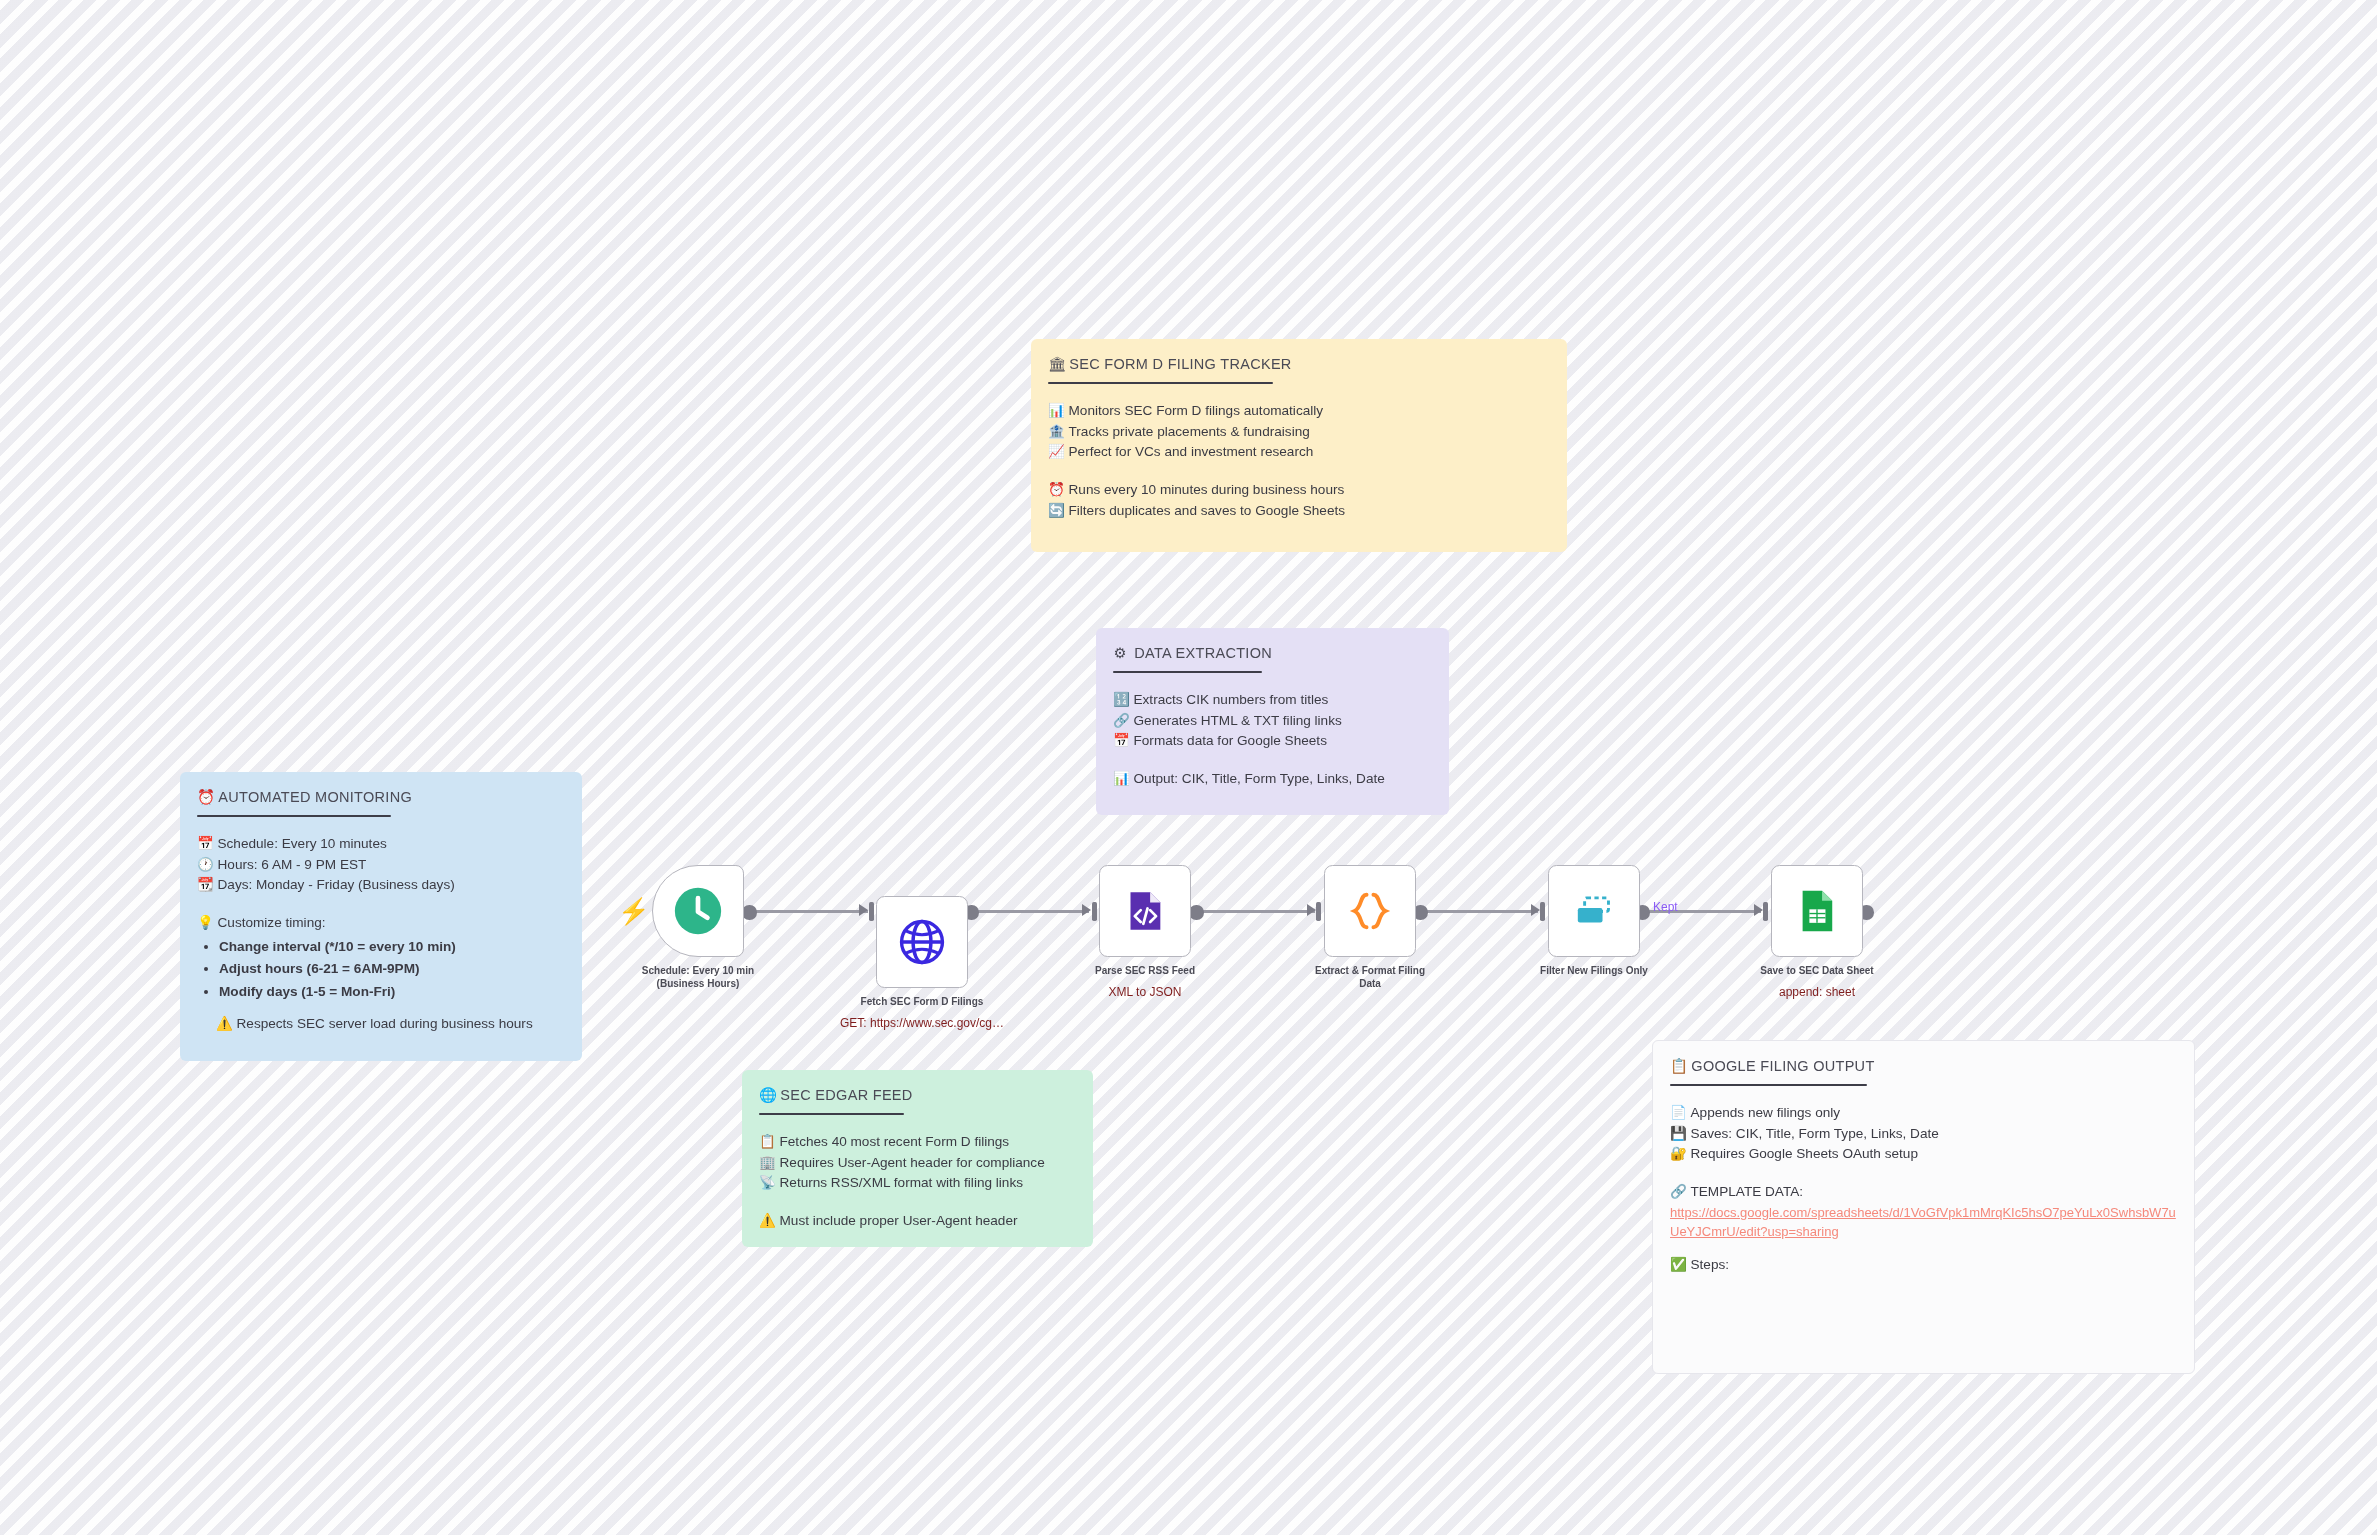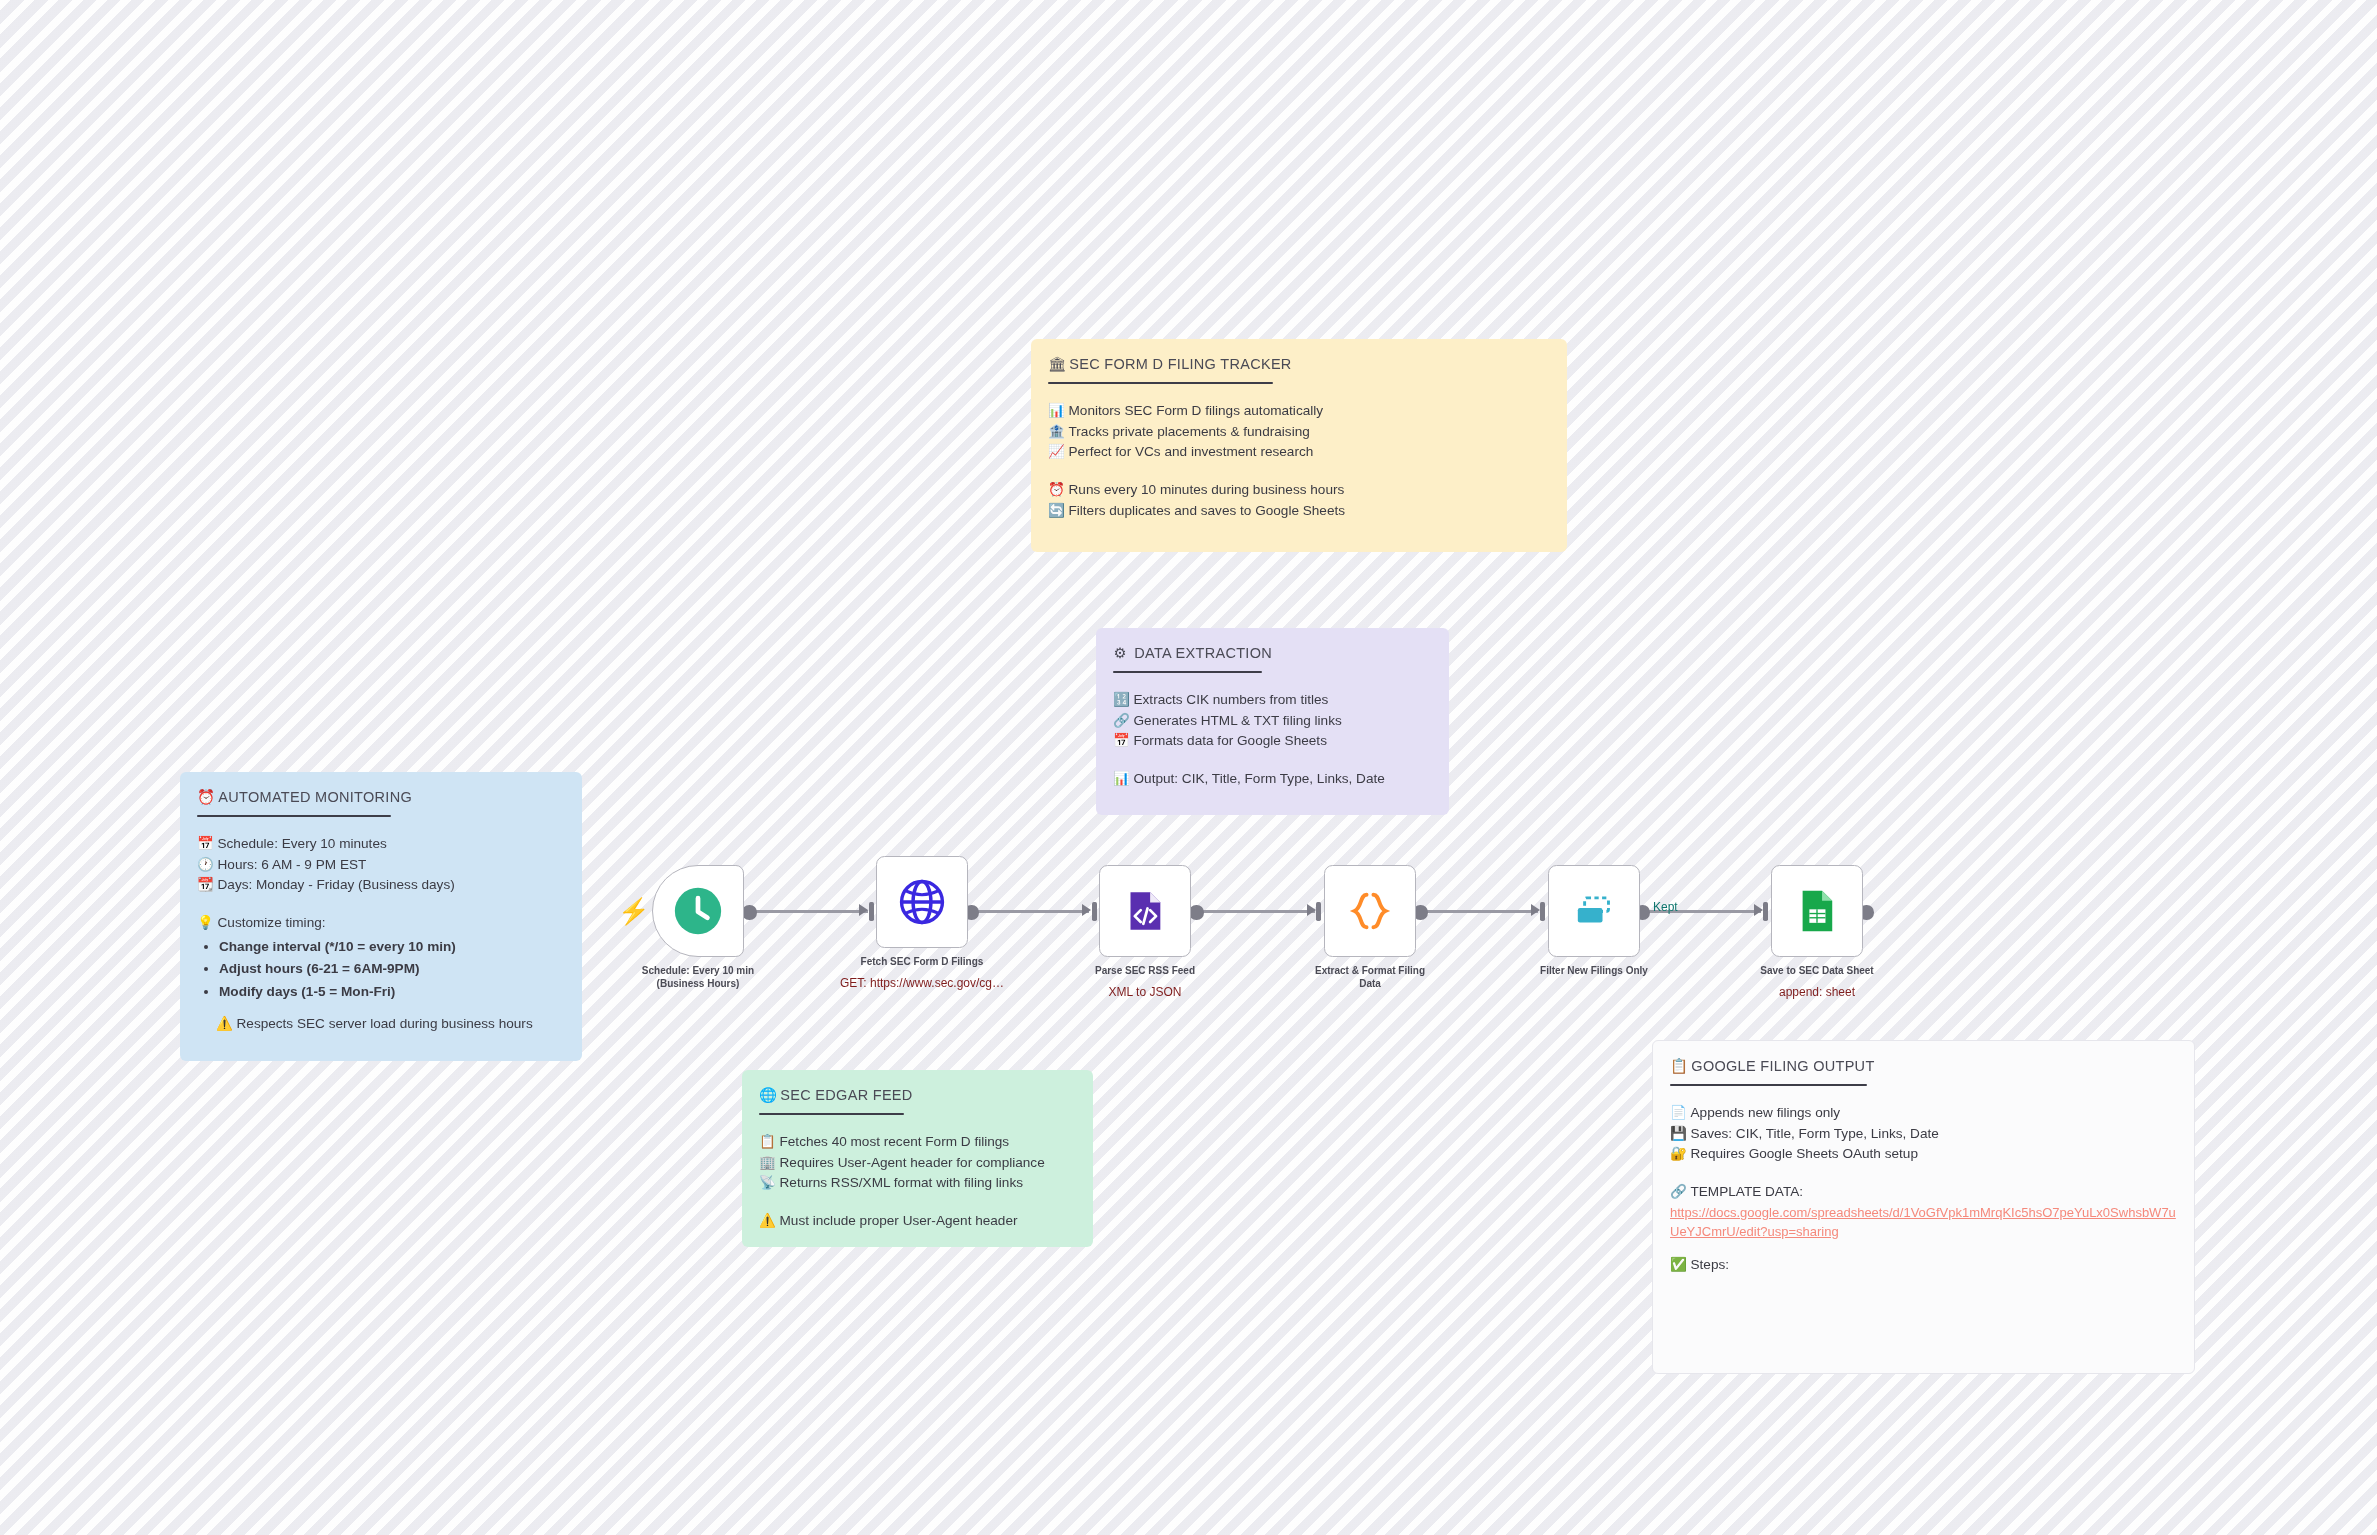--- a/index.html
+++ b/index.html
@@ -135,21 +135,21 @@
   }
   .in-port {
     position: absolute;
     width: 5.1px; height: 19px;
     background: #7d7d88;
     border-radius: 1.7px;
   }
   .wire-label {
     position: absolute;
     font-size: 12px;
-    color: #0f766e;
+    color: #8b5cf6;
     background: transparent;
     white-space: nowrap;
   }
   .bolt {
     position: absolute;
     font-size: 25.5px;
     color: #ff5c44;
     line-height: 1;
   }
 </style>
@@ -352,21 +352,21 @@
       <circle cx="28" cy="28" r="27" fill="#2db58a"></circle>
       <path d="M28 13 L28 29 L39 36" stroke="#ffffff" stroke-width="5.5" stroke-linecap="round" stroke-linejoin="round" fill="none"></path>
     </svg>
     <div class="node-label">
       <div>Schedule: Every 10 min</div>
       <div>(Business Hours)</div>
     </div>
   </div>
   <div class="bolt" style="left:618px; top:899px;">⚡</div>
 
-  <div class="node" style="left:876px; top:856px;justify-content:center;">
+  <div class="node" style="left:876px; top:896px;justify-content:center;">
     <svg width="46" height="46" viewBox="0 0 54 54">
       <circle cx="27" cy="27" r="24" fill="none" stroke="#3a28e0" stroke-width="4"></circle>
       <ellipse cx="27" cy="27" rx="10.5" ry="24" fill="none" stroke="#3a28e0" stroke-width="4"></ellipse>
       <line x1="3" y1="27" x2="51" y2="27" stroke="#3a28e0" stroke-width="4"></line>
       <path d="M8 14 Q27 23 46 14" fill="none" stroke="#3a28e0" stroke-width="3.5"></path>
       <path d="M8 40 Q27 31 46 40" fill="none" stroke="#3a28e0" stroke-width="3.5"></path>
     </svg>
     <div class="node-label">
       <div>Fetch SEC Form D Filings</div>
     </div>

